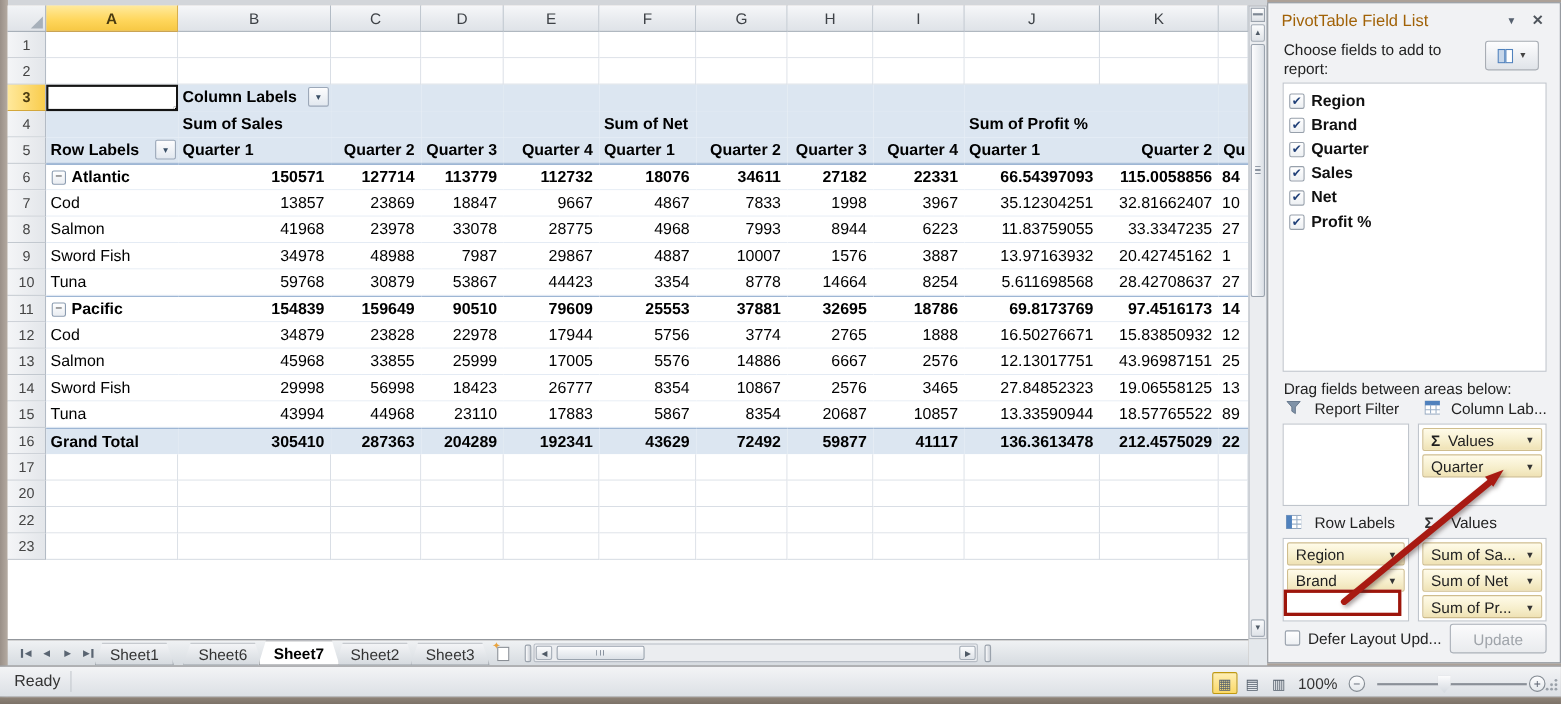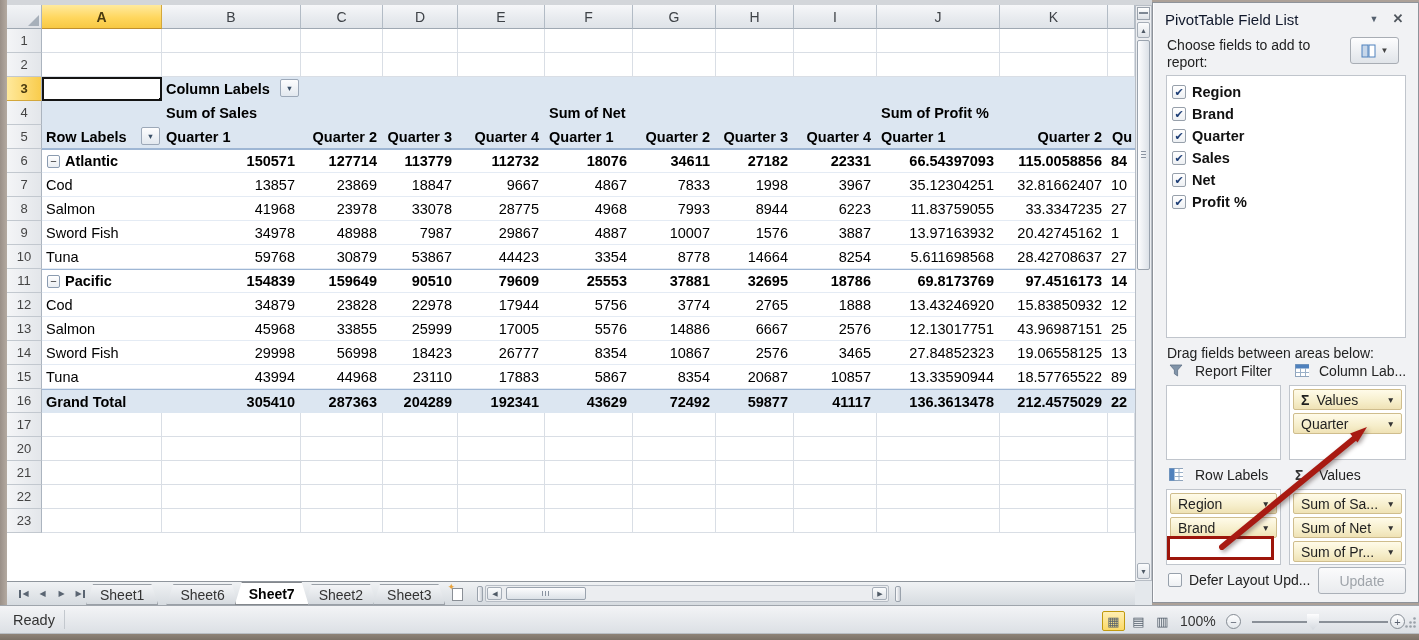--- a/index.html
+++ b/index.html
@@ -91,21 +91,21 @@
   .zoomtext{position:absolute;left:1180px;top:7px;font-size:14px;color:#333}
   .zcircle{position:absolute;top:8px;width:15px;height:15px;border:1px solid #848B93;border-radius:50%;
       display:flex;align-items:center;justify-content:center;font-size:11px;color:#5A6270;background:linear-gradient(#FDFDFE,#E4E8EC)}
   .ztrack{position:absolute;left:1252px;top:15px;width:136px;height:2px;background:#8A9098}
   .zthumb{position:absolute;left:1307px;top:8px;width:12px;height:16px;background:linear-gradient(#FDFDFE,#D4D9DF);
       clip-path:polygon(0 0,100% 0,100% 55%,50% 100%,0 55%);filter:drop-shadow(0 0 1px #767D85)}
   .grip{position:absolute;left:1404px;top:10px}
   
   .panel{position:absolute;left:1152px;top:2px;width:267px;height:601px;background:#F1F2F4;
       border:1px solid #8E939A;box-shadow:inset 1px 0 0 #FDFDFE}
-  .p-title{position:absolute;left:12px;top:8px;font-size:15px;color:#0f172a}
+  .p-title{position:absolute;left:12px;top:8px;font-size:15px;color:#a16207}
   .p-chev{position:absolute;left:212px;top:8px;width:18px;height:16px;display:flex;align-items:center;justify-content:center;font-size:9px;color:#55606E}
   .p-close{position:absolute;left:236px;top:7px;width:18px;height:16px;display:flex;align-items:center;justify-content:center;font-size:13px;font-weight:bold;color:#4F555C}
   .p-choose{position:absolute;left:14px;top:34px;width:180px;font-size:14px;color:#222;line-height:17px}
   .p-layoutbtn{position:absolute;left:197px;top:34px;width:49px;height:27px;background:linear-gradient(#FDFDFE,#E0E4E9);
       border:1px solid #A8ADB4;border-radius:3px;display:flex;align-items:center;justify-content:center;gap:5px}
   .p-layoutbtn .dv{font-size:8px;color:#444}
   .fieldbox{position:absolute;left:13px;top:72px;width:240px;height:263px;background:#fff;border:1px solid #C0C5CC;padding-top:5px}
   .fitem{height:22px;display:flex;align-items:center;padding-left:5px}
   .cb{width:14px;height:14px;flex:0 0 auto;background:linear-gradient(#FFF,#EDF0F3);border:1px solid #97A0AB;border-radius:2px;
       display:flex;align-items:center;justify-content:center;font-size:11px;color:#1F3F77;line-height:12px}
@@ -346,21 +346,21 @@
           <span>Cod</span>
         </div>
         <div class="cell pvw num" style="width: 139px;">34879</div>
         <div class="cell pvw num" style="width: 82px;">23828</div>
         <div class="cell pvw num" style="width: 75px;">22978</div>
         <div class="cell pvw num" style="width: 87px;">17944</div>
         <div class="cell pvw num" style="width: 88px;">5756</div>
         <div class="cell pvw num" style="width: 83px;">3774</div>
         <div class="cell pvw num" style="width: 78px;">2765</div>
         <div class="cell pvw num" style="width: 83px;">1888</div>
-        <div class="cell pvw num" style="width: 123px;">13.43246920</div>
+        <div class="cell pvw num" style="width: 123px;">16.50276671</div>
         <div class="cell pvw num" style="width: 108px;">15.83850932</div>
         <div class="cell pvw clipL" style="width: 27px;">12</div>
       </div>
       <div class="row rb">
         <div class="rn">13</div>
         <div class="cell pvw ind" style="width: 120px;">
           <span>Salmon</span>
         </div>
         <div class="cell pvw num" style="width: 139px;">45968</div>
         <div class="cell pvw num" style="width: 82px;">33855</div>
@@ -435,35 +435,20 @@
         <div class="cell gline" style="width: 88px;"></div>
         <div class="cell gline" style="width: 83px;"></div>
         <div class="cell gline" style="width: 78px;"></div>
         <div class="cell gline" style="width: 83px;"></div>
         <div class="cell gline" style="width: 123px;"></div>
         <div class="cell gline" style="width: 108px;"></div>
         <div class="cell gline" style="width: 27px;"></div>
       </div>
       <div class="row">
         <div class="rn">20</div>
-        <div class="cell gline" style="width: 120px;"></div>
-        <div class="cell gline" style="width: 139px;"></div>
-        <div class="cell gline" style="width: 82px;"></div>
-        <div class="cell gline" style="width: 75px;"></div>
-        <div class="cell gline" style="width: 87px;"></div>
-        <div class="cell gline" style="width: 88px;"></div>
-        <div class="cell gline" style="width: 83px;"></div>
-        <div class="cell gline" style="width: 78px;"></div>
-        <div class="cell gline" style="width: 83px;"></div>
-        <div class="cell gline" style="width: 123px;"></div>
-        <div class="cell gline" style="width: 108px;"></div>
-        <div class="cell gline" style="width: 27px;"></div>
-      </div>
-      <div class="row">
-        <div class="rn">21</div>
         <div class="cell gline" style="width: 120px;"></div>
         <div class="cell gline" style="width: 139px;"></div>
         <div class="cell gline" style="width: 82px;"></div>
         <div class="cell gline" style="width: 75px;"></div>
         <div class="cell gline" style="width: 87px;"></div>
         <div class="cell gline" style="width: 88px;"></div>
         <div class="cell gline" style="width: 83px;"></div>
         <div class="cell gline" style="width: 78px;"></div>
         <div class="cell gline" style="width: 83px;"></div>
         <div class="cell gline" style="width: 123px;"></div>

